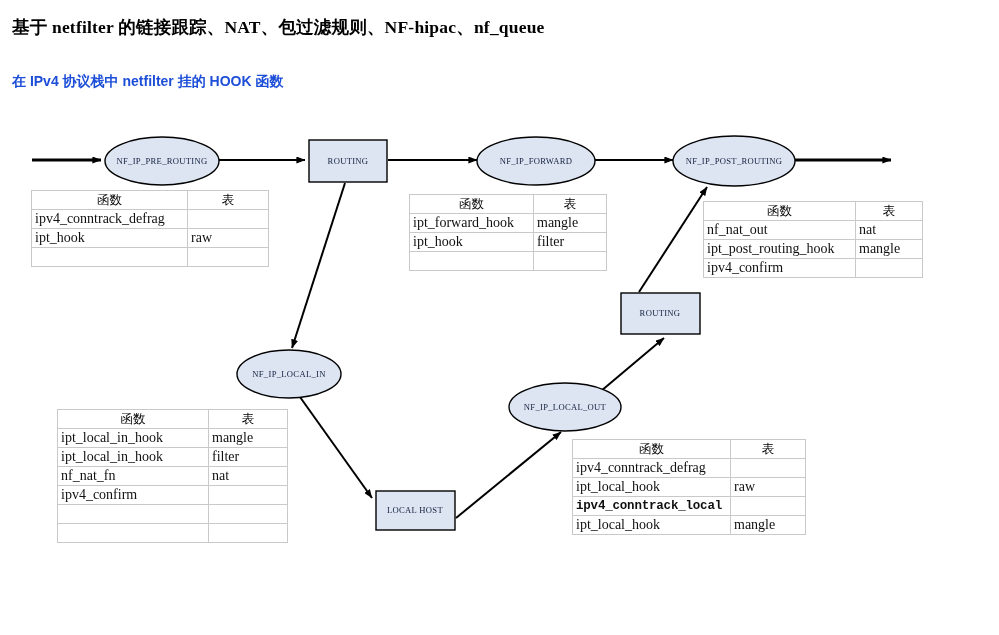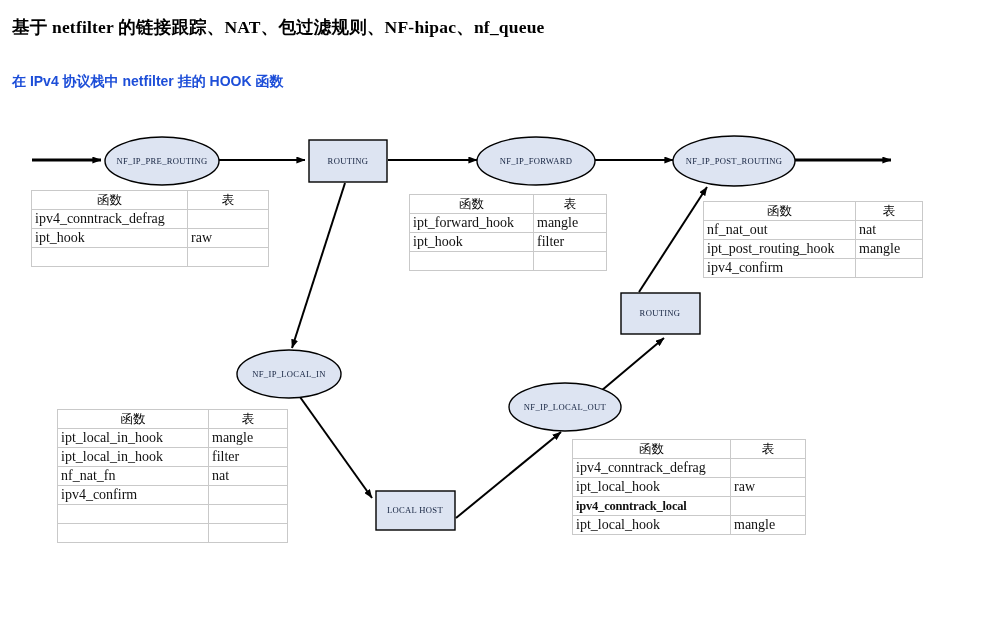--- a/index.html
+++ b/index.html
@@ -86,21 +86,21 @@
     overflow: hidden;
   }
   .fn-table td.hdr {
     font-family: "Liberation Serif", serif;
     font-size: 12.5px;
     text-align: center;
     font-weight: normal;
     color: #000000;
   }
   .fn-table td.serif-bold {
-    font-family: Liberation Serif, serif;
+    font-family: Liberation Mono, monospace;
     font-weight: bold;
     font-size: 12.5px;
     letter-spacing: -0.2px;
   }
   .fn-table td.empty { color: transparent; }
 </style>
 </head>
 <body>
 
 <div id="canvas">

